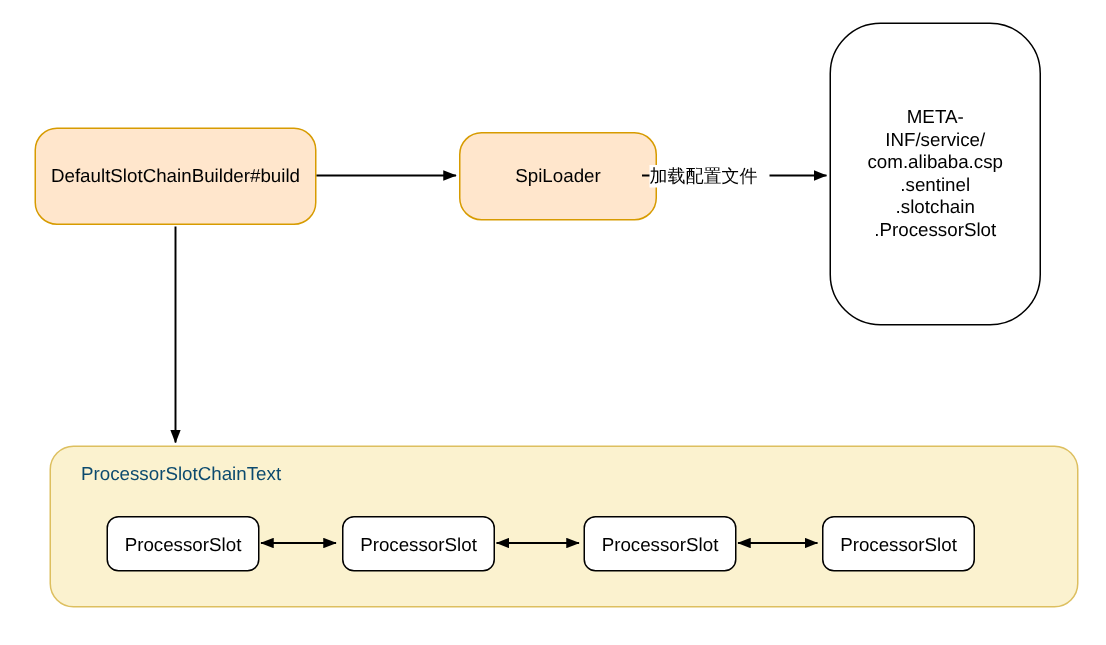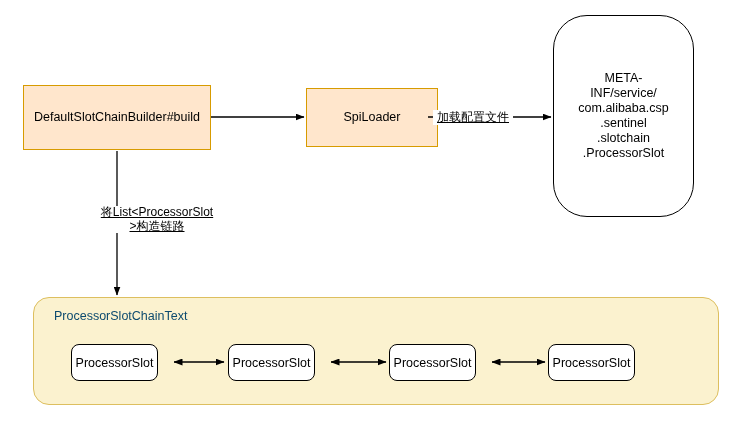--- a/index.html
+++ b/index.html
@@ -8,49 +8,49 @@
     font-family:"Liberation Sans",sans-serif;color:#000;
   }
   .node{
     position:absolute;display:flex;align-items:center;justify-content:center;
     text-align:center;font-size:12.5px;line-height:15px;box-sizing:border-box;
     background:#fff;border:1.3px solid var(--node-stroke,#000);
   }
   .node.orange{
     background:var(--orange-fill,#FFE6CC);
     border-color:var(--orange-stroke,#D79B00);
+    border-radius:15px;
   }
   .node.builder{left:23px;top:85px;width:188px;height:65px;}
   .node.spi{left:306px;top:88px;width:132px;height:59px;}
   .node.meta{
     left:553px;top:15px;width:141px;height:202px;border-radius:34px;
     white-space:pre-line;
   }
   .container-box{
     position:absolute;left:33px;top:297px;width:686px;height:108px;box-sizing:border-box;
     background:var(--yellow-fill,#FBF2CF);
     border:1.7px solid var(--yellow-stroke,#DDBF5F);
     border-radius:16px;z-index:1;
   }
   .container-label{
     position:absolute;left:20px;top:11px;font-size:12.5px;color:#0c4a6e;
   }
   .slot{
-    position:absolute;top:46px;width:87px;height:37px;box-sizing:border-box;
+    position:absolute;top:46px;width:102px;height:37px;box-sizing:border-box;
     display:flex;align-items:center;justify-content:center;
     background:#fff;border:1.4px solid #000;border-radius:8px;
     font-size:12.5px;z-index:2;
   }
   .slot.s1{left:37px;} .slot.s2{left:194px;} .slot.s3{left:355px;} .slot.s4{left:514px;}
   svg.arrows{position:absolute;left:0;top:0;z-index:3;pointer-events:none;}
   svg.arrows line{stroke:var(--arrow,#000);stroke-width:1.3;}
   .edge-label{
-    position:absolute;background:#ffffff;font-size:12px;text-align:center;z-index:4;
+    position:absolute;background:#ffffff;font-size:12px;text-align:left;z-index:4;
     color:#000;
-    text-decoration:underline;
   }
   .edge-label.load{left:433px;top:110px;width:80px;height:15px;line-height:15px;}
   .edge-label.build{left:87px;top:206px;width:140px;line-height:13.5px;white-space:pre-line;}
   .watermark{
     position:absolute;left:653px;top:396px;z-index:5;
     font-size:20px;letter-spacing:1px;color:var(--watermark-gray,#9E9E9E);opacity:0.88;margin-top:45px;
   }
 </style>
 </head>
 <body>
@@ -88,18 +88,16 @@
     <line x1="211" y1="117" x2="304" y2="117" marker-end="url(#arrEnd)"></line>
     <line x1="428" y1="117" x2="551" y2="117" marker-end="url(#arrEnd)"></line>
     <line x1="117" y1="151" x2="117" y2="295" marker-end="url(#arrEnd)"></line>
     <line x1="174" y1="362" x2="224" y2="362" marker-start="url(#arrStart)" marker-end="url(#arrEnd)"></line>
     <line x1="331" y1="362" x2="386" y2="362" marker-start="url(#arrStart)" marker-end="url(#arrEnd)"></line>
     <line x1="492" y1="362" x2="545" y2="362" marker-start="url(#arrStart)" marker-end="url(#arrEnd)"></line>
   </svg>
 
   <div class="edge-label load">加载配置文件</div>
 
-  <div class="edge-label build">将List&lt;ProcessorSlot
-&gt;构造链路</div>
 
   <div class="watermark">zxw所属</div>
 
 </div>
 
 </body></html>

